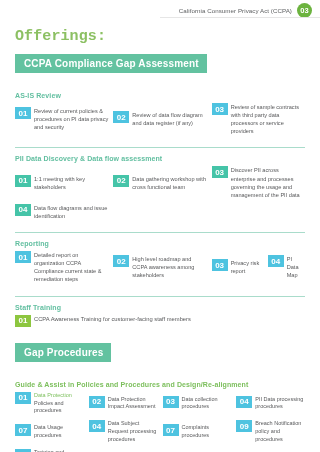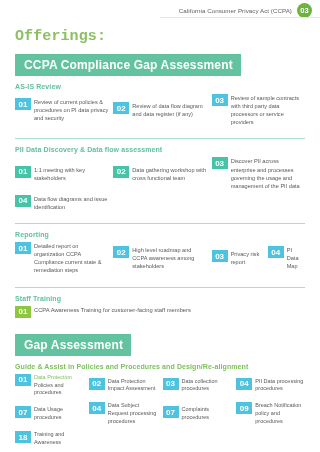--- a/index.html
+++ b/index.html
@@ -58,24 +58,24 @@
     font-size: 15px;
     font-weight: bold;
     color: #8cc063;
     margin: 12px 0 0 15px;
     letter-spacing: 0.1px;
     font-family: Liberation Mono, monospace;
   }
 
   
   .banner {
-    margin: 9px 0 0 15px;
+    margin: 9px 0 12px 15px;
     background: #63c2a0;
     color: #ffffff;
-    font-size: 12px;
+    font-size: 10px;
     font-weight: bold;
     padding: 4px 8px 4px 9px;
     display: inline-block;
     letter-spacing: 0.15px;
   }
 
   
   .section-heading {
     font-size: 7px;
     font-weight: bold;
@@ -232,21 +232,21 @@
 
 <div class="section-heading">Staff Training</div>
 <div class="items">
   <div class="item staff-item col-auto">
     <span class="badge lime">01</span>
     <span class="item-text">CCPA Awareness Training for customer-facing staff members</span>
   </div>
 </div>
 
 
-<div class="banner" style="margin-top:11px">Gap Assessment</div>
+<div class="banner" style="margin-top:11px">Gap Procedures</div>
 
 <div class="section-heading alt">Guide &amp; Assist in Policies and Procedures and Design/Re-alignment</div>
 
 <div class="items wrap gap-grid">
   <div class="item col4">
     <span class="badge">01</span>
     <span class="item-text"><span class="accent">Data Protection</span> <span>Policies and procedures</span></span>
   </div>
   <div class="item col4">
     <span class="badge">02</span>

